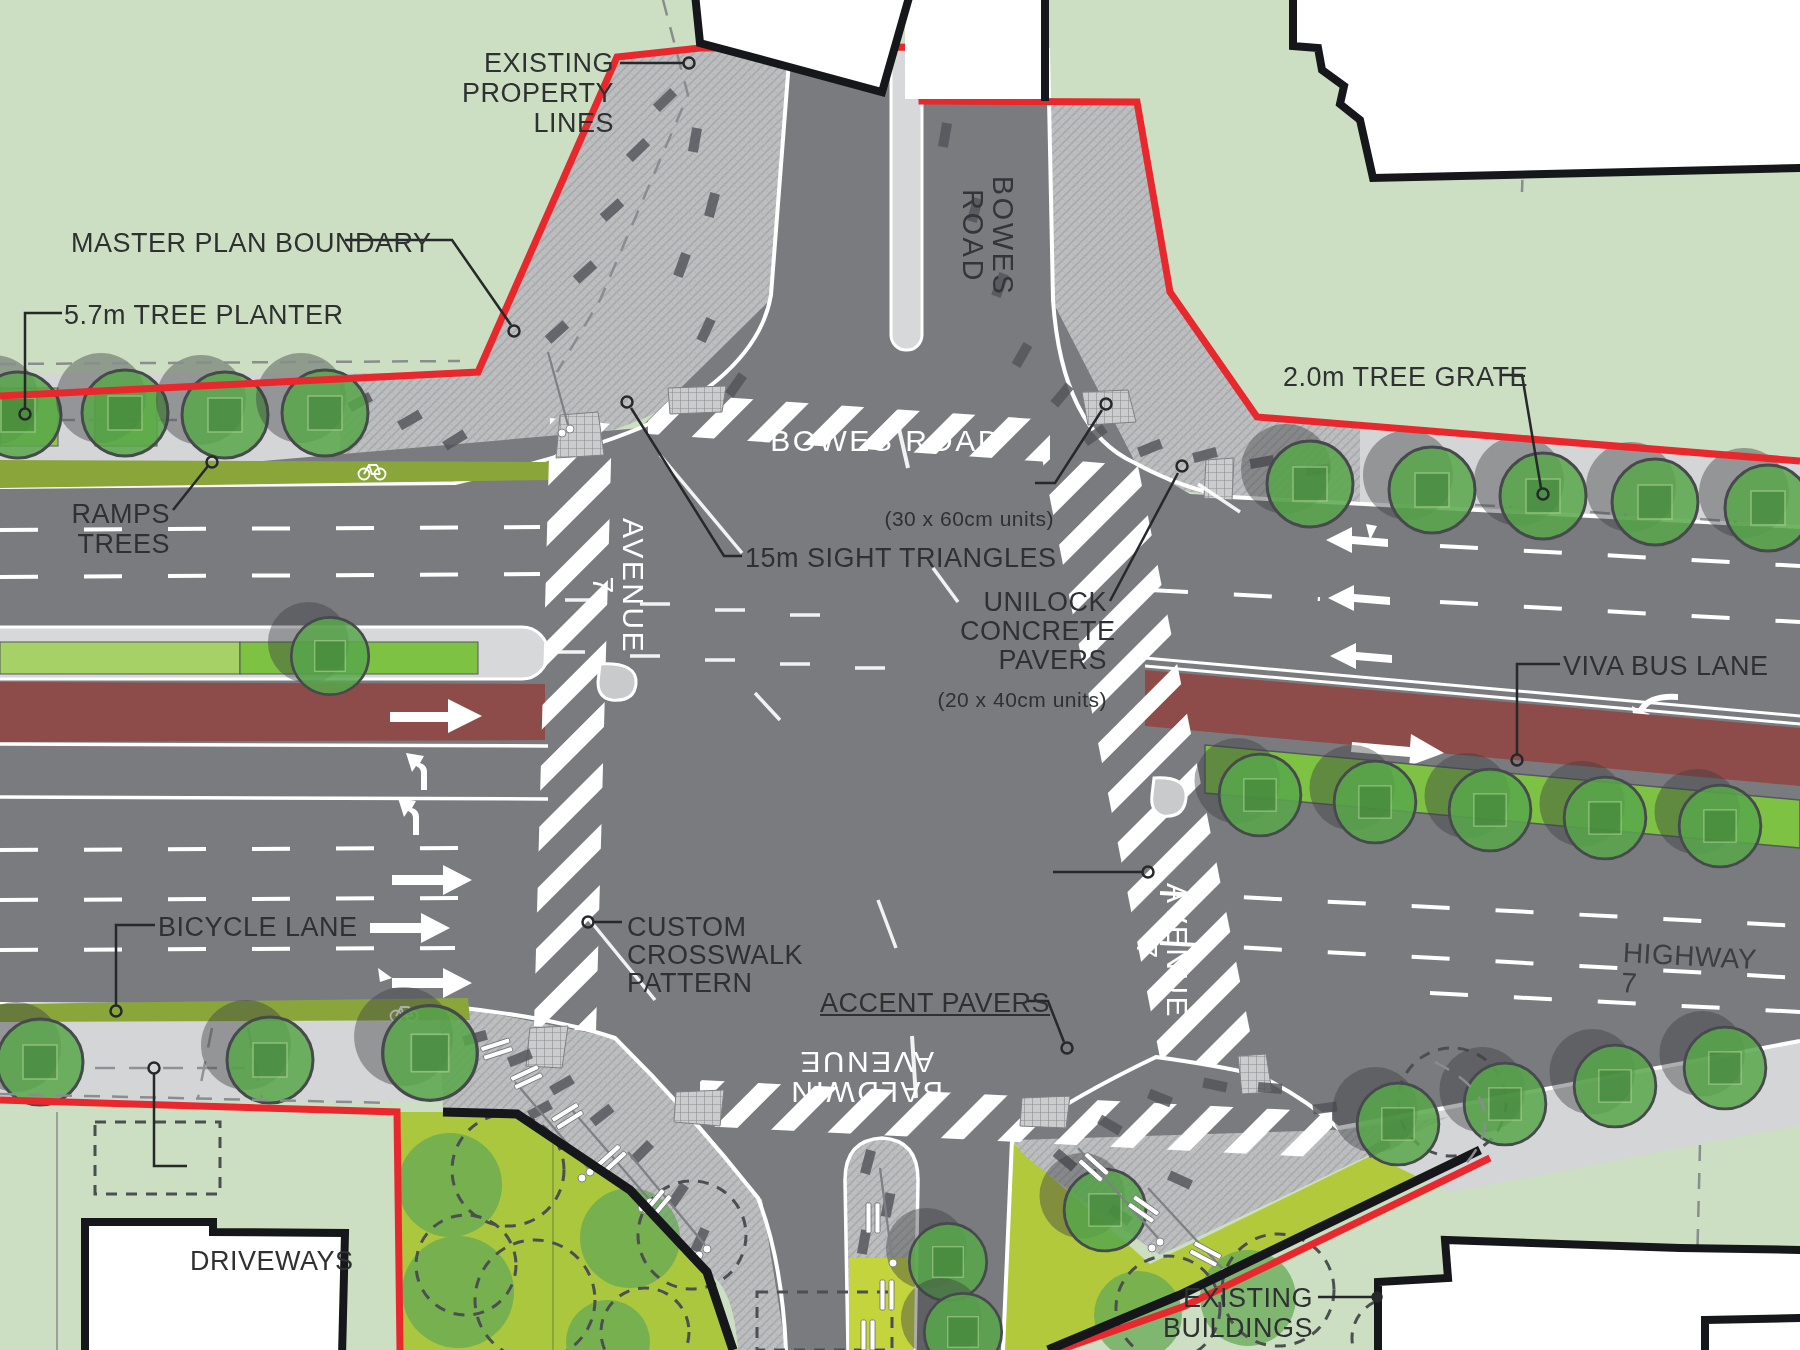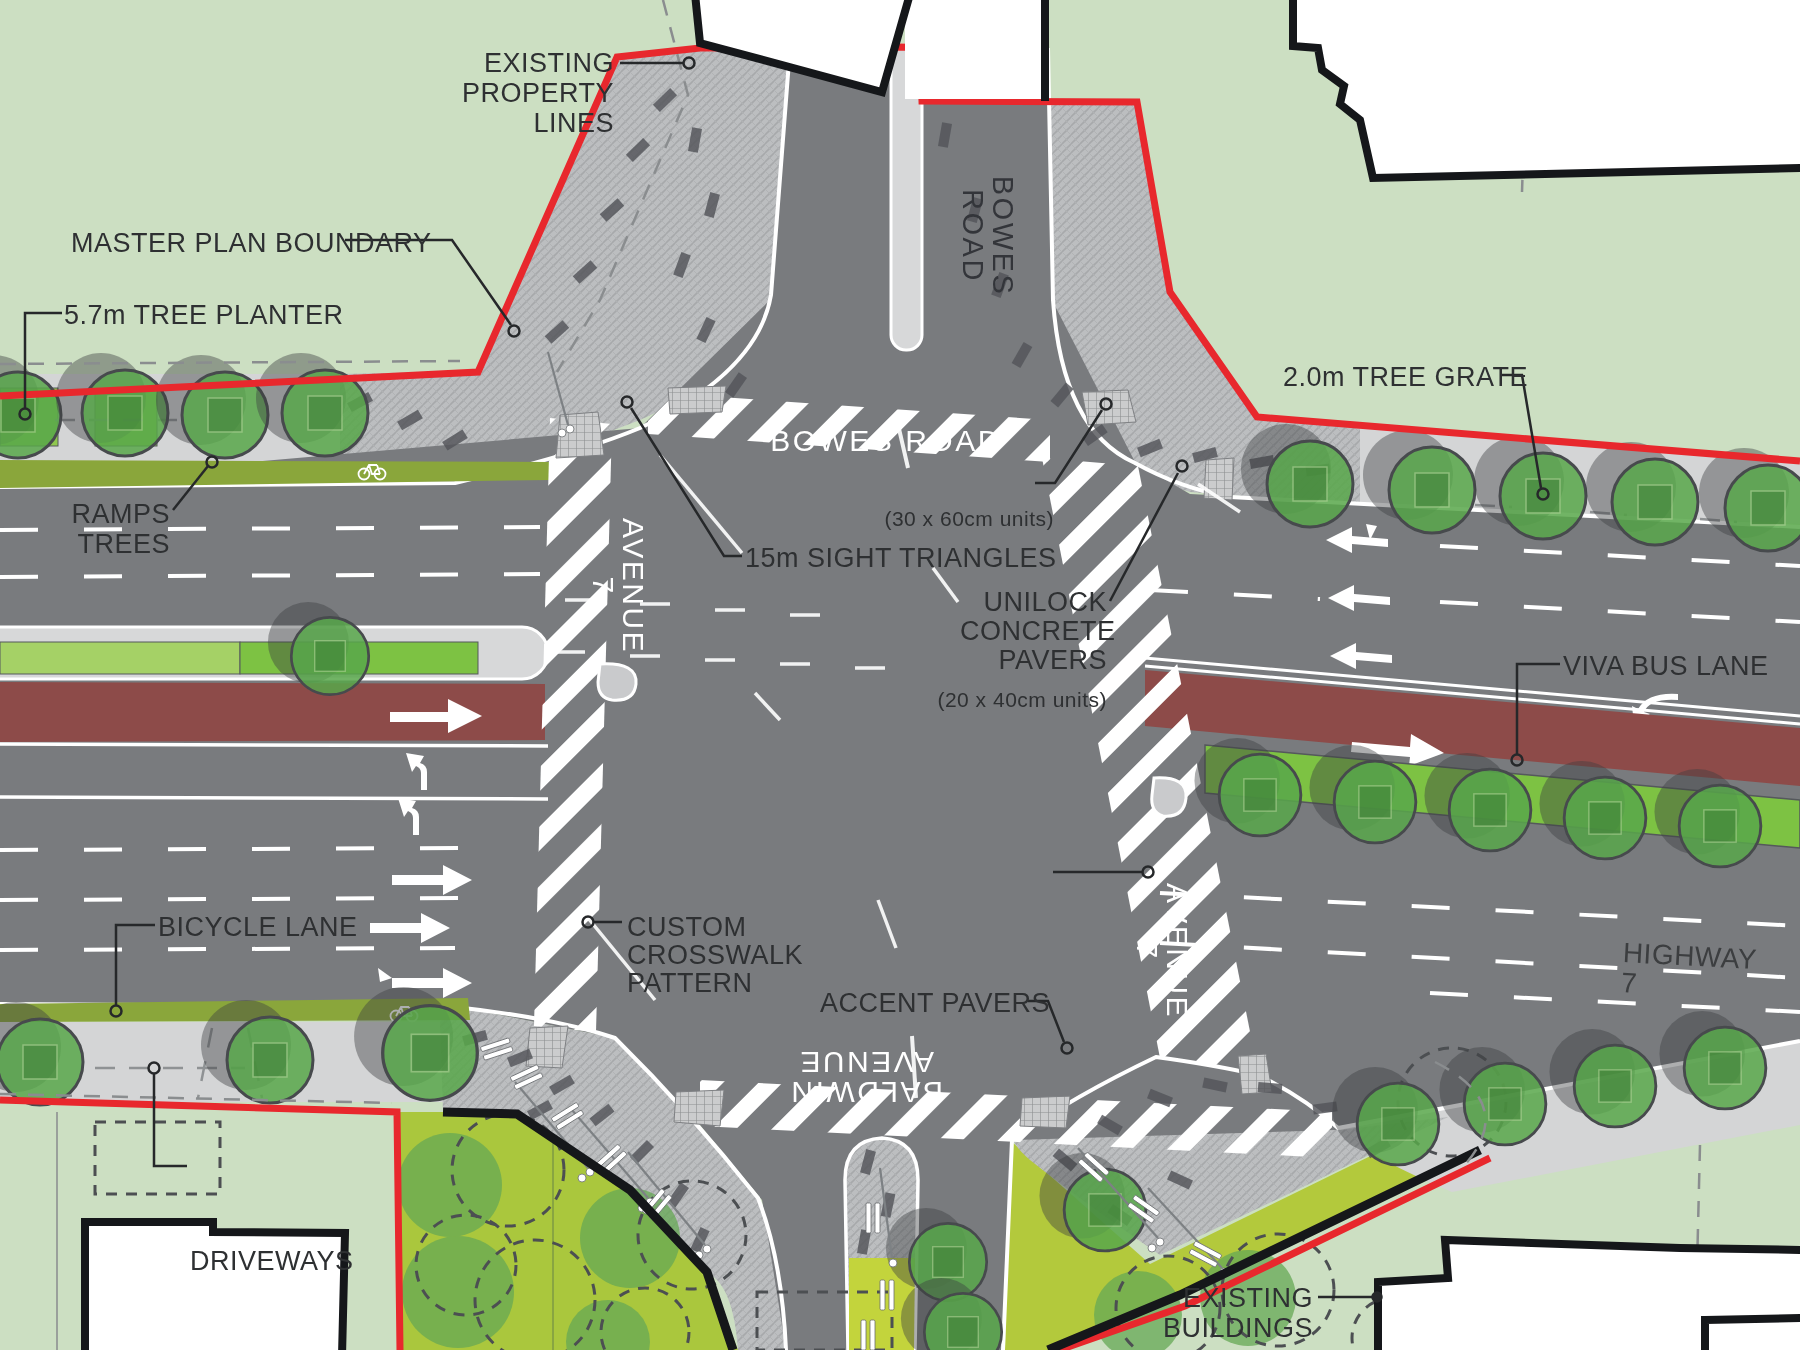--- a/index.html
+++ b/index.html
@@ -505,21 +505,21 @@
 BUILDINGS</div>
   <div class="lbl r sub" style="left:769px;top:500px;width:285px;margin-top:7px;">(30 x 60cm units)</div>
   <div class="lbl" style="left:745px;top:543px;">15m SIGHT TRIANGLES</div>
   <div class="lbl r" style="left:960px;top:588px;width:147px;line-height:29px;">UNILOCK
 CONCRETE
 PAVERS</div>
   <div class="lbl r sub" style="left:920px;top:688px;width:187px;">(20 x 40cm units)</div>
   <div class="lbl" style="left:627px;top:913px;line-height:28px;">CUSTOM
 CROSSWALK
 PATTERN</div>
-  <div class="lbl" style="left:820px;top:988px;">ACCENT PAVERS</div>
+  <div class="lbl" style="left:820px;top:988px;text-decoration:underline;">ACCENT PAVERS</div>
   <div class="lbl tilt" style="left:1622px;top:942px;width:150px;color:#3c3e40;font-size:28px;">HIGHWAY 7</div>
 
   <div class="lbl dark-road rot90 c" style="left:878px;top:206px;width:220px;">BOWES ROAD</div>
   <div class="lbl white c" style="left:766px;top:426px;width:240px;">BOWES ROAD</div>
   <div class="lbl white rot90 c" style="left:538px;top:556px;width:160px;">AVENUE 7</div>
   <div class="lbl white rot90 c" style="left:1082px;top:921px;width:160px;">AVENUE 7</div>
   <div class="lbl white rot180 c" style="left:736px;top:1047px;width:260px;">BALDWIN AVENUE</div>
 </div>
 
 </body></html>

